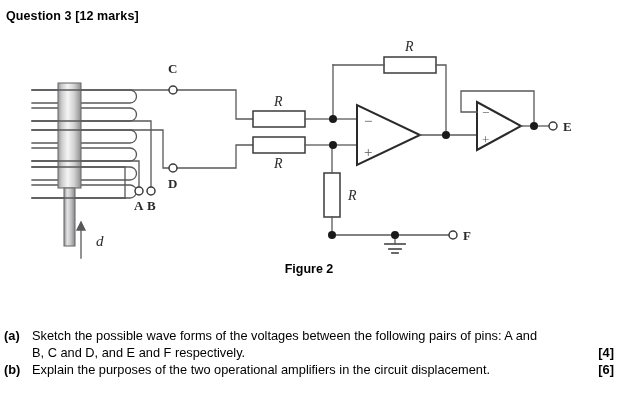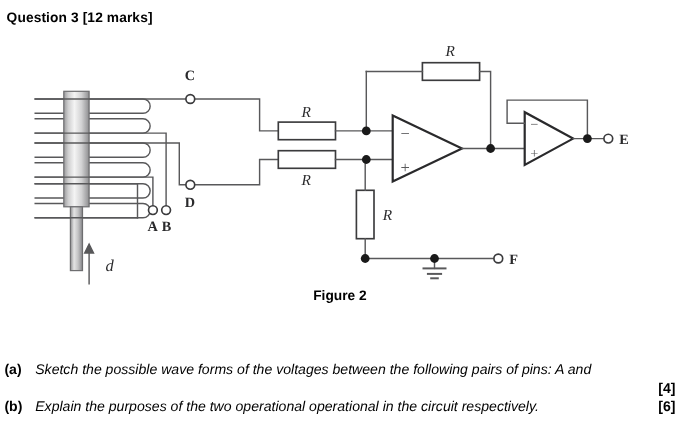--- a/index.html
+++ b/index.html
@@ -67,21 +67,21 @@
     position: relative;
     padding-left: 28px;
     margin-bottom: 1px;
   }
   .item .lbl {
     position: absolute;
     left: 0;
     top: 0;
     font-weight: bold;
   }
-  .itemline { display: block; font-style: italic; }
+  .itemline { display: block; }
   .ml-right {
     display: inline-block;
     float: right;
     font-weight: bold;
   }
   svg { display: block; }
   .clr { clear: both; }
 </style>
 </head>
 <body>
@@ -250,25 +250,26 @@
 
   <div class="figcaption">Figure 2</div>
 
 
   <div class="items">
 
     <div class="item">
       <span class="lbl">(a)</span>
       <span class="itemline">Sketch the possible wave forms of the voltages between the following pairs of pins: A and</span>
       <span class="ml-right">[4]</span>
+      <span class="itemline">B, C and D, and E and F respectively.</span>
       <div class="clr"></div>
     </div>
 
     <div class="item">
       <span class="lbl">(b)</span>
       <span class="ml-right">[6]</span>
-      <span class="itemline">Explain the purposes of the two operational operational in the circuit respectively.</span>
+      <span class="itemline">Explain the purposes of the two operational amplifiers in the circuit displacement.</span>
       <div class="clr"></div>
     </div>
 
   </div>
 
 </div>
 
 </body></html>

